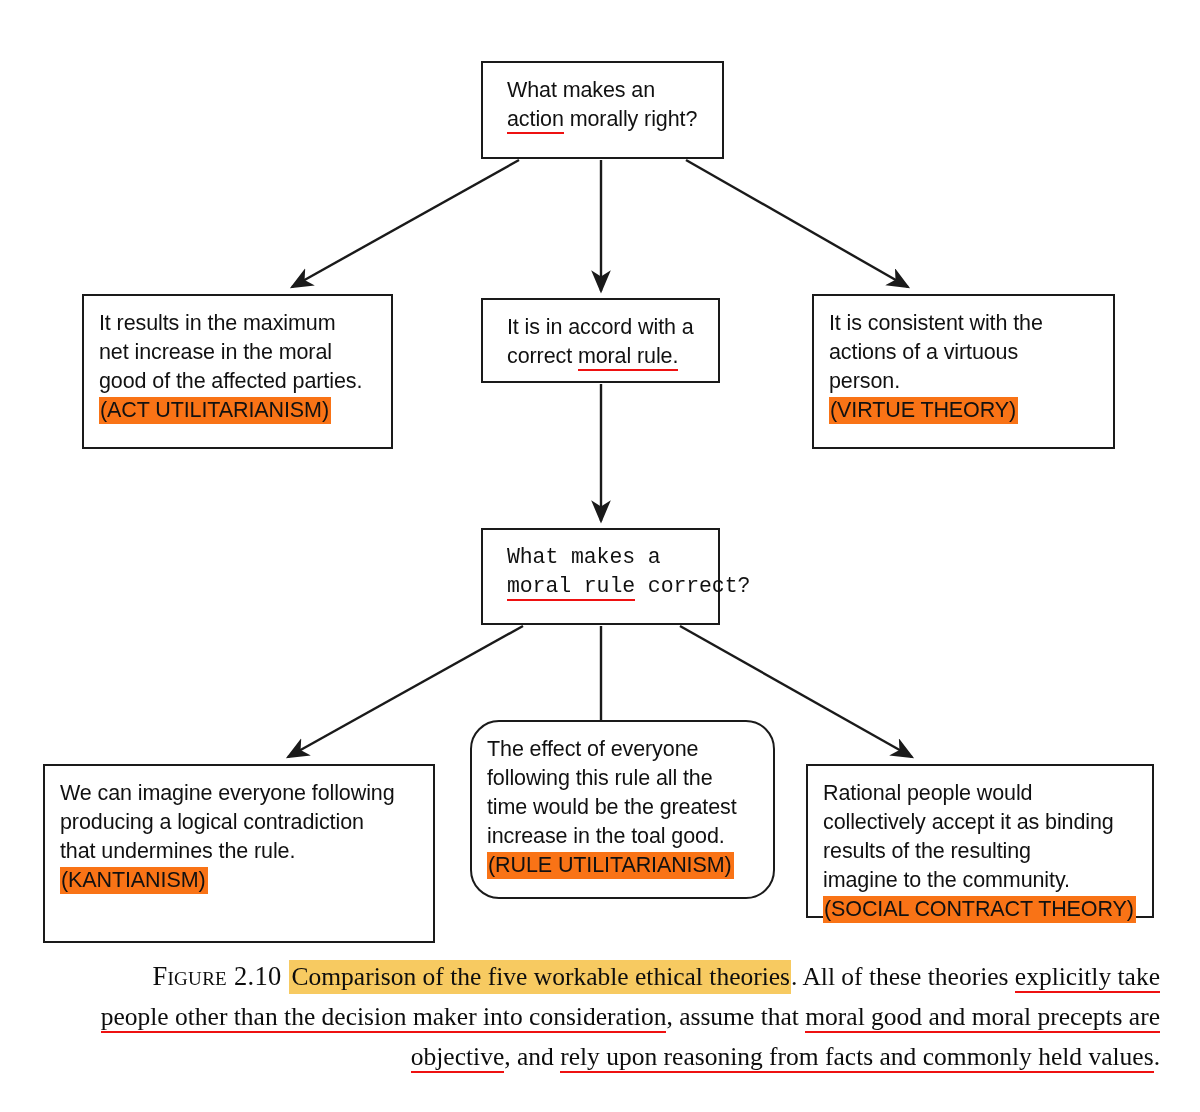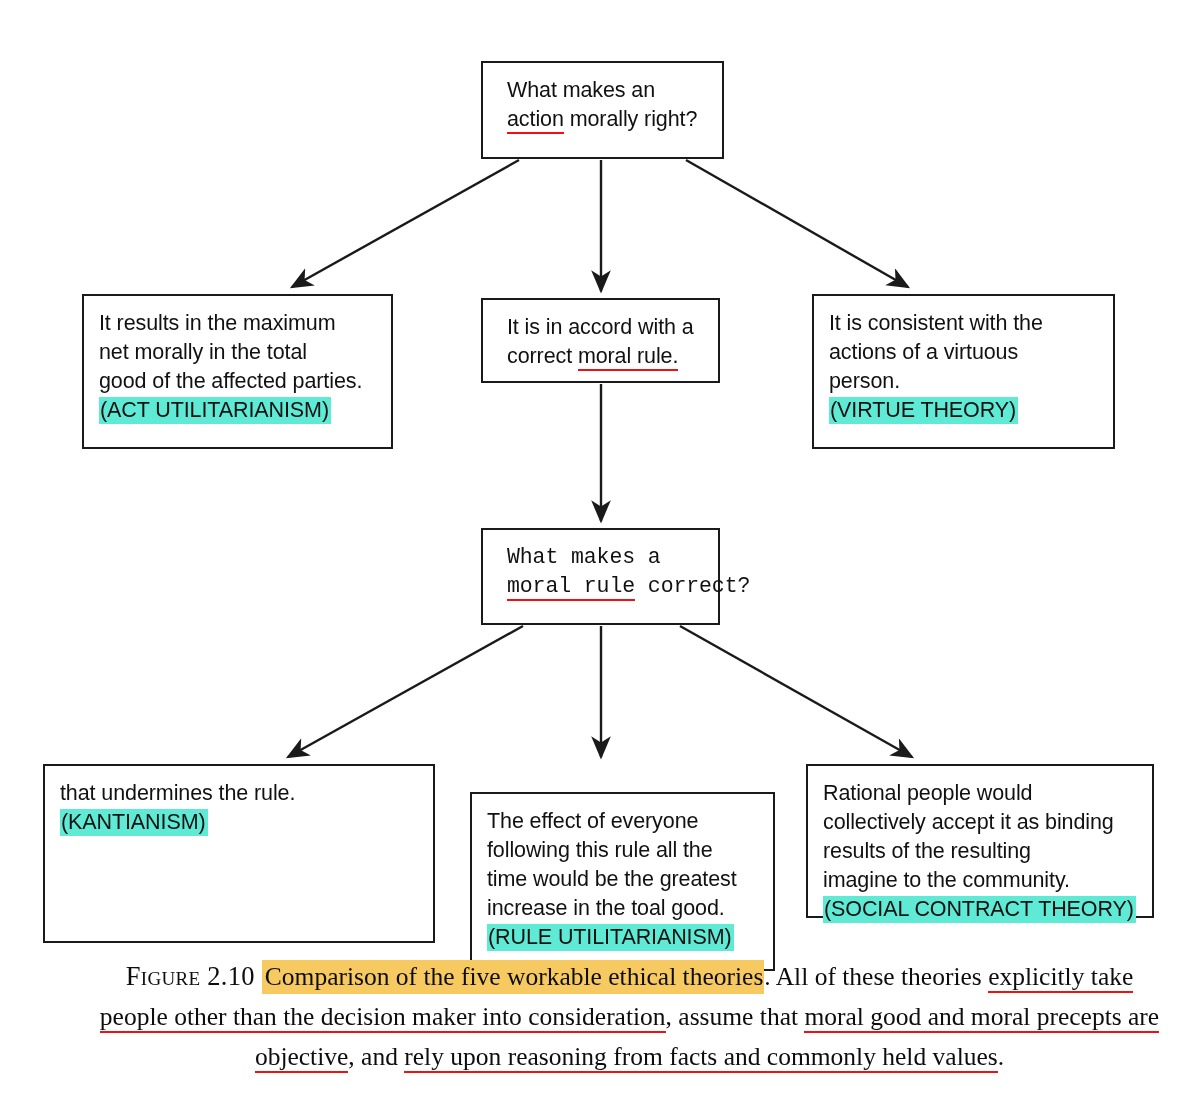--- a/index.html
+++ b/index.html
@@ -51,48 +51,48 @@
   .line { display: block; white-space: nowrap; }
 
   
   .u-red {
     border-bottom: 2.6px solid #ee1111;
     padding-bottom: 1px;
   }
 
   
   .hl-green {
-    background: #5eead4;
+    background: #f97316;
     padding: 1px 2px 2px 1px;
     box-decoration-break: clone;
     text-align: right;
     -webkit-box-decoration-break: clone;
   }
 
   
   #node-question-action { left: 481px; top: 61px;  width: 243px; height: 98px; }
   #node-act-util        { left: 82px;  top: 294px; width: 311px; height: 155px; }
   #node-moral-rule      { left: 481px; top: 298px; width: 239px; height: 85px; }
   #node-virtue          { left: 812px; top: 294px; width: 303px; height: 155px; }
   #node-question-rule   { left: 481px; top: 528px; width: 239px; height: 97px; font-family: Liberation Mono, monospace; }
   #node-kantianism      { left: 43px;  top: 764px; width: 392px; height: 179px; }
-  #node-rule-util       { left: 470px; top: 792px; width: 305px; height: 179px; }
+  #node-rule-util       { left: 470px; top: 720px; width: 305px; height: 179px; border-radius: 29px; }
   #node-social-contract { left: 806px; top: 764px; width: 348px; height: 154px; }
 
   
   #caption {
     position: absolute;
     left: 99px;
     top: 956px;
     width: 1061px;
     font-family: "Liberation Serif", serif;
     font-size: 25.5px;
     line-height: 1.56;
     color: #0d0d0d;
-    text-align: center;
+    text-align: right;
   }
   #caption .figlabel {
     font-variant: small-caps;
     font-size: 26.5px;
     letter-spacing: 0.3px;
     padding-right: 7px;
   }
   #caption .hl-yellow {
     background: #f7ca61;
     padding: 2px 1px 3px 3px;
@@ -133,21 +133,21 @@
   <div class="node center-text" id="node-question-action">
     <div class="inner">
       <span class="line">What makes an</span>
       <span class="line"><span class="u-red">action</span><span> morally right?</span></span>
     </div>
   </div>
 
   <div class="node" id="node-act-util">
     <div class="inner">
       <span class="line">It results in the maximum</span>
-      <span class="line">net morally in the total</span>
+      <span class="line">net increase in the moral</span>
       <span class="line">good of the affected parties.</span>
       <span class="line"><span class="hl-green">(ACT UTILITARIANISM)</span></span>
     </div>
   </div>
 
   <div class="node center-text" id="node-moral-rule">
     <div class="inner">
       <span class="line">It is in accord with a</span>
       <span class="line"><span>correct </span><span class="u-red">moral rule.</span></span>
     </div>
@@ -164,20 +164,22 @@
 
   <div class="node center-text" id="node-question-rule">
     <div class="inner">
       <span class="line">What makes a</span>
       <span class="line"><span class="u-red">moral rule</span><span> correct?</span></span>
     </div>
   </div>
 
   <div class="node" id="node-kantianism">
     <div class="inner">
+      <span class="line">We can imagine everyone following</span>
+      <span class="line">producing a logical contradiction</span>
       <span class="line">that undermines the rule.</span>
       <span class="line"><span class="hl-green">(KANTIANISM)</span></span>
     </div>
   </div>
 
   <div class="node" id="node-rule-util">
     <div class="inner">
       <span class="line">The effect of everyone</span>
       <span class="line">following this rule all the</span>
       <span class="line">time would be the greatest</span>

